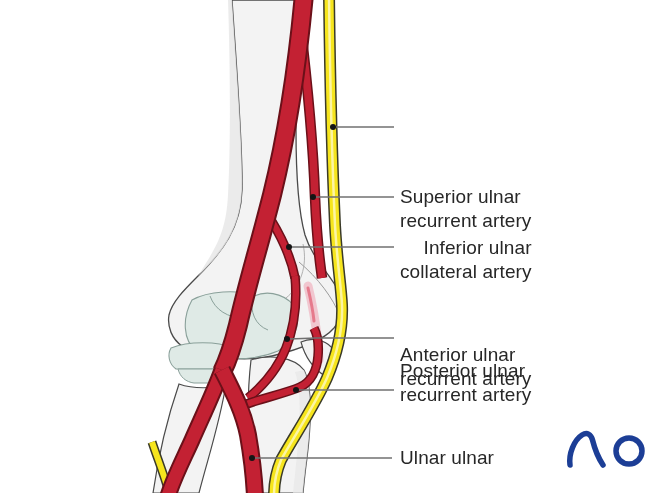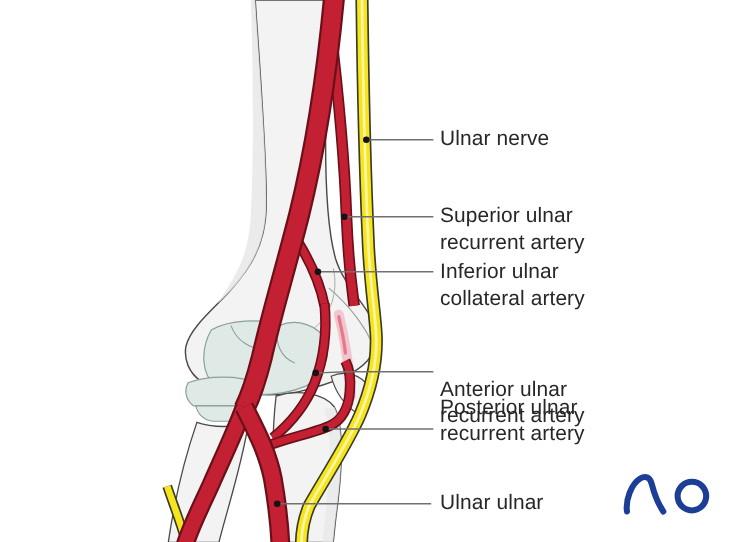--- a/index.html
+++ b/index.html
@@ -9,21 +9,21 @@
     --muscle-pink:#f3bac2; --pink-band:#ef9aac; --logo-blue:#1c3e96;
   }
   html,body{margin:0;padding:0;background:#ffffff;}
   #stage{position:relative;width:665px;height:493px;background:#fff;overflow:hidden;
          font-family:"Liberation Sans", sans-serif;}
   #anatomy-svg{position:absolute;left:0;top:0;}
   .label{position:absolute;left:400px;font-size:19px;line-height:23.5px;color:var(--label-text);
          white-space:pre-line;letter-spacing:0.1px;}
   #label-ulnar-nerve{top:115px;}
   #label-superior{top:185px;}
-  #label-inferior{top:236px;}
+  #label-inferior{top:236px;text-align:right;}
   #label-anterior{top:343px;}
   #label-posterior{top:359px;}
   #label-ulnar-artery{top:446px;}
   #ao-logo{position:absolute;left:562px;top:424px;width:90px;height:52px;}
 </style>
 </head>
 <body>
 
 <div id="stage">
 
@@ -116,21 +116,20 @@
     <g fill="#141414">
       <circle cx="333" cy="127" r="3"></circle>
       <circle cx="313" cy="197" r="3"></circle>
       <circle cx="289" cy="247" r="3"></circle>
       <circle cx="287" cy="339" r="3"></circle>
       <circle cx="296" cy="390" r="3"></circle>
       <circle cx="252" cy="458" r="3"></circle>
     </g>
   </svg>
 
-  <div class="label" id="label-ulnar-nerve">Ulnar nerve</div>
   <div class="label" id="label-superior">Superior ulnar
 recurrent artery</div>
   <div class="label" id="label-inferior">Inferior ulnar
 collateral artery</div>
   <div class="label" id="label-anterior">Anterior ulnar
 recurrent artery</div>
   <div class="label" id="label-posterior">Posterior ulnar
 recurrent artery</div>
   <div class="label" id="label-ulnar-artery">Ulnar ulnar</div>
 

